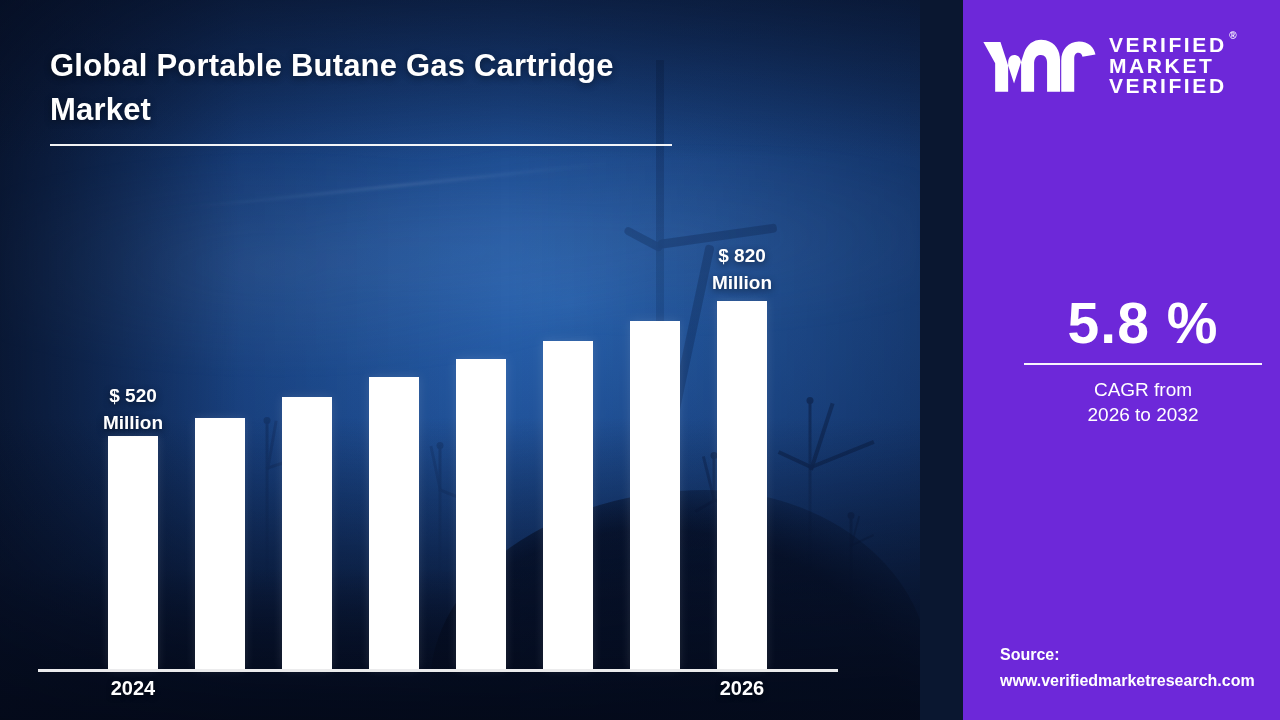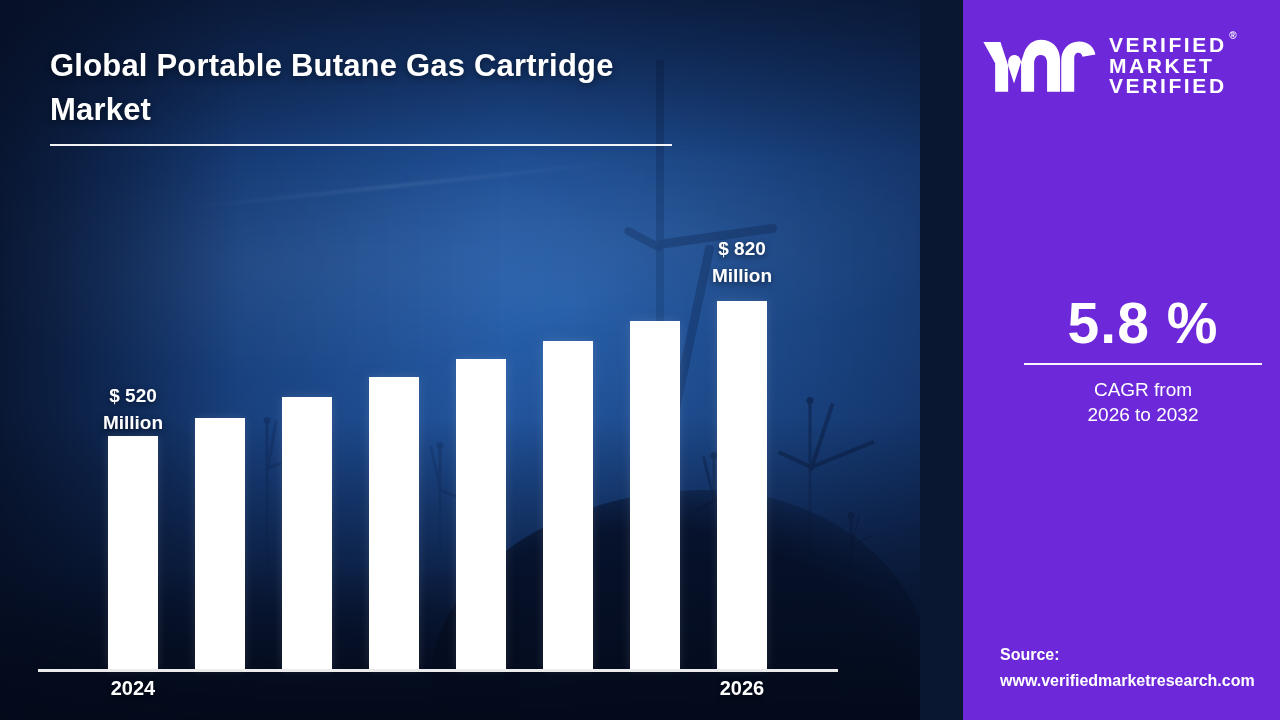--- a/index.html
+++ b/index.html
@@ -197,21 +197,21 @@
     <div class="bar" style="left: 108px; width: 50px; height: 233px; top: 436px;"></div>
         <div class="bar" style="left: 195px; width: 50px; height: 251px; top: 418px;"></div>
         <div class="bar" style="left: 282px; width: 50px; height: 272px; top: 397px;"></div>
         <div class="bar" style="left: 369px; width: 50px; height: 292px; top: 377px;"></div>
         <div class="bar" style="left: 456px; width: 50px; height: 310px; top: 359px;"></div>
         <div class="bar" style="left: 543px; width: 50px; height: 328px; top: 341px;"></div>
         <div class="bar" style="left: 630px; width: 50px; height: 348px; top: 321px;"></div>
         <div class="bar" style="left: 717px; width: 50px; height: 368px; top: 301px;"></div>
         <div class="bar-value" style="width: 150px; left: 58px; top: 370px; margin-top: 12px;">$ 520
 Million</div>
-        <div class="bar-value" style="width: 150px; left: 667px; top: 235px;">$ 820
+        <div class="bar-value" style="width: 150px; left: 667px; top: 242px;">$ 820
 Million</div>
         <div class="cat-label" style="width: 110px; left: 78px; top: 677px;">2024</div>
         <div class="cat-label" style="width: 110px; left: 687px; top: 677px;">2026</div>
       </div>
   </div>
 
   <div class="right-panel">
 
     <div class="logo-row">
       <svg class="logo-mark" viewBox="0 0 200 105">

